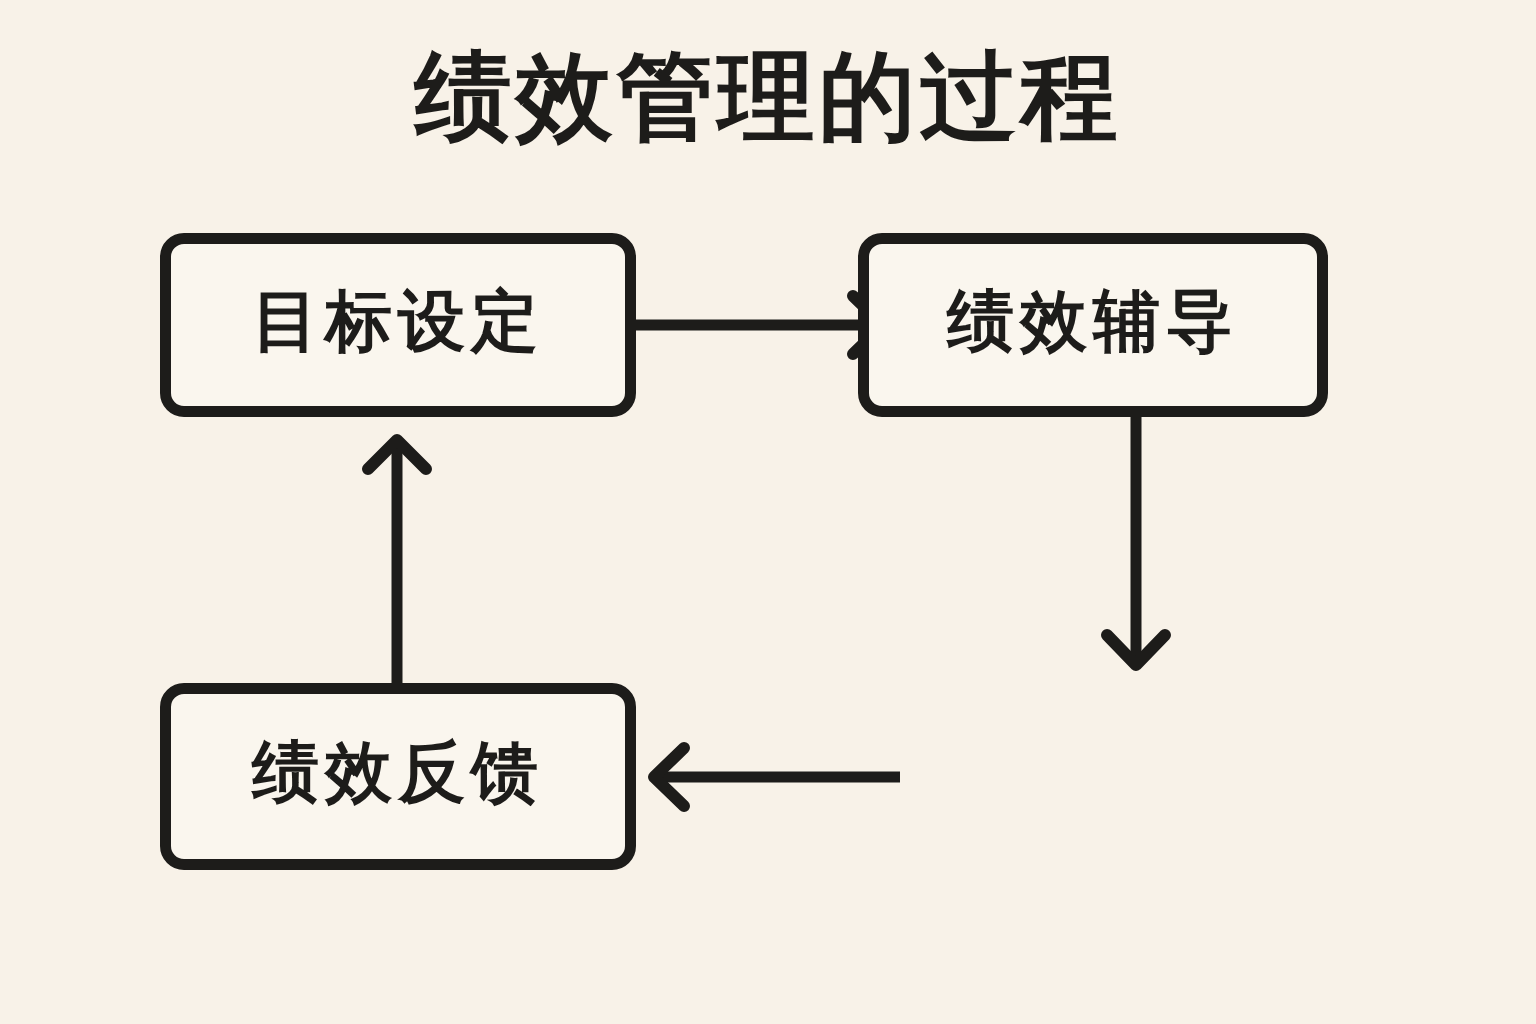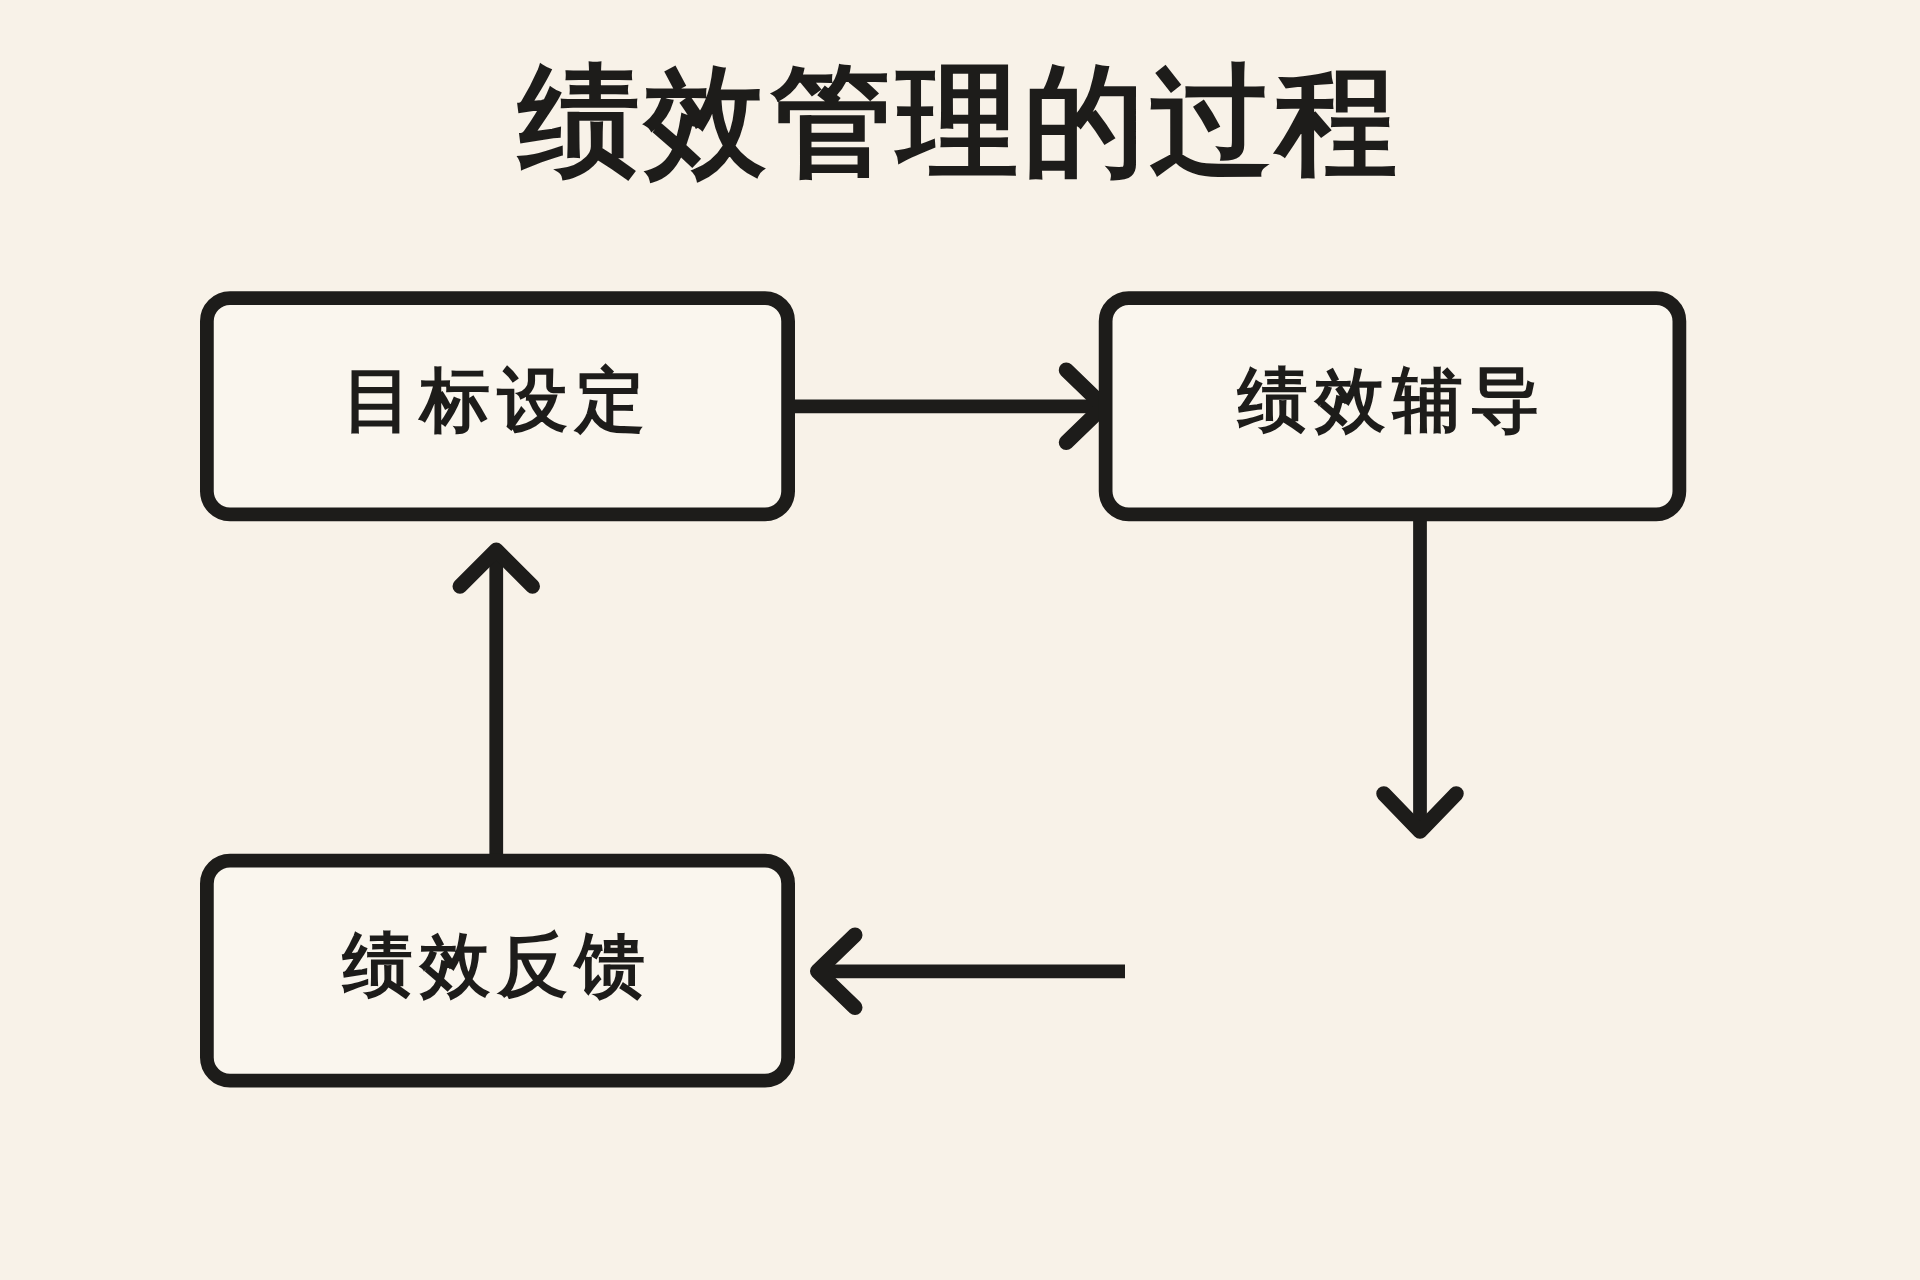--- a/index.html
+++ b/index.html
@@ -33,29 +33,29 @@
   .node {
     position: absolute;
     background: var(--box-fill);
     border: 11px solid var(--stroke);
     border-radius: 24px;
     display: flex;
     align-items: center;
     justify-content: center;
   }
   .node .node-label {
-    font-size: 56px;
+    font-size: 67px;
     font-weight: 900;
     letter-spacing: 6px;
     color: var(--stroke);
     white-space: nowrap;
     transform: translateY(-4px);
   }
   .node-goal        { left: 160px; top: 233px; width: 476px; height: 184px; }
-  .node-coaching    { left: 879px; top: 233px; width: 470px; height: 184px; }
+  .node-coaching    { left: 858px; top: 233px; width: 470px; height: 184px; }
   .node-feedback    { left: 160px; top: 683px; width: 476px; height: 187px; }
   .node-appraisal   { left: 901px; top: 683px; width: 470px; height: 187px; }
 
   svg.arrows {
     position: absolute;
     left: 0; top: 0;
     width: 1536px; height: 1024px;
     pointer-events: none;
   }
   svg.arrows .shaft {

